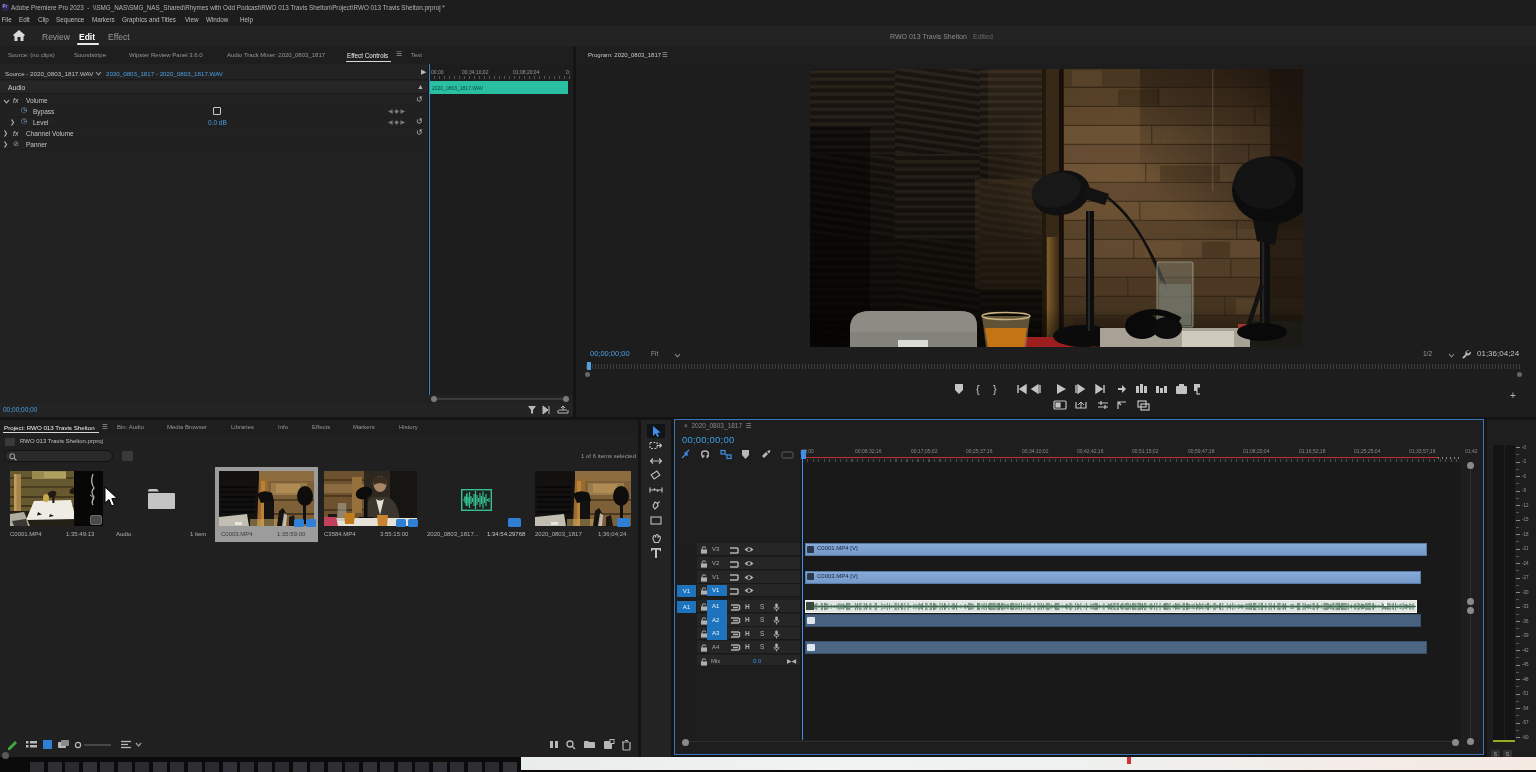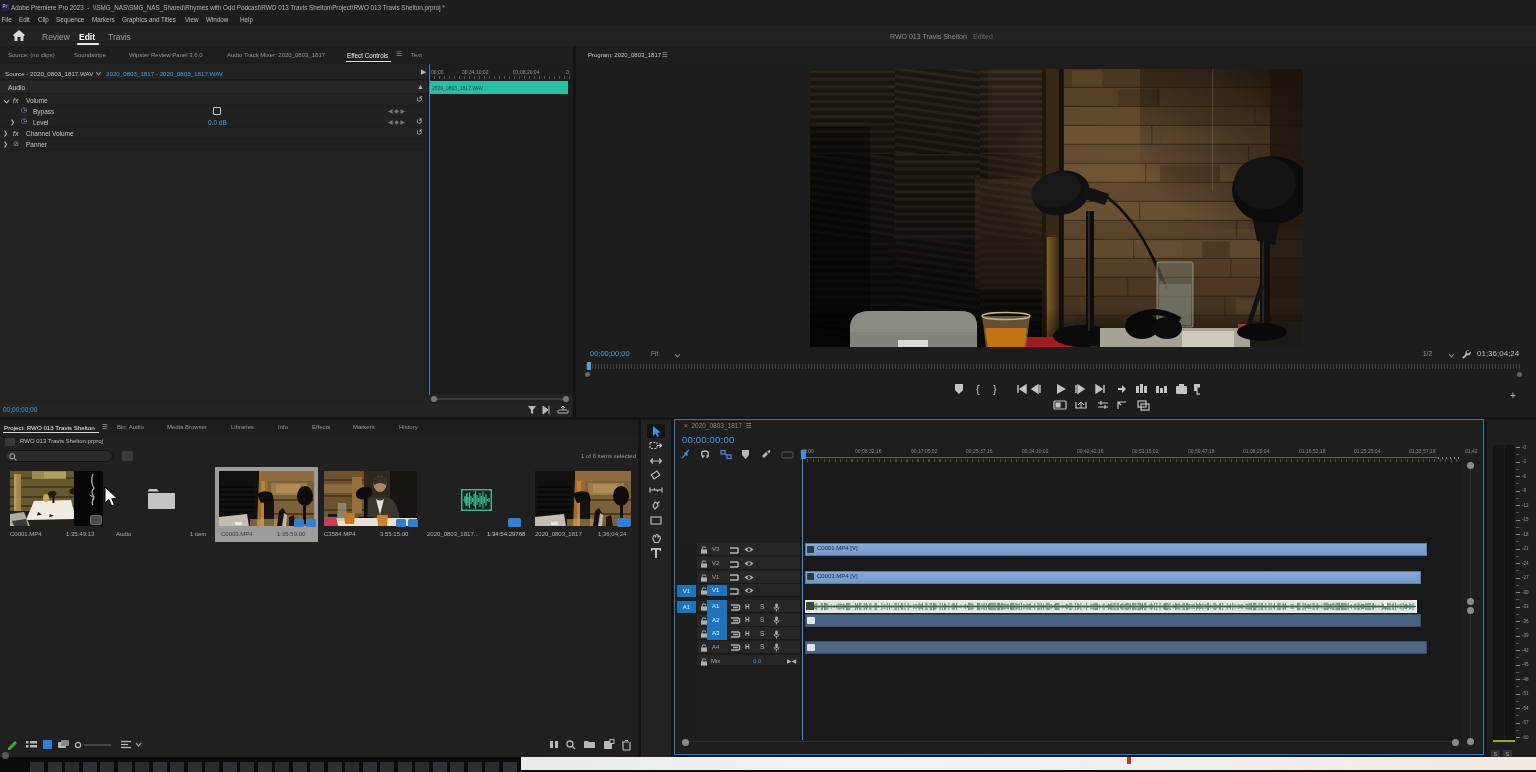--- a/index.html
+++ b/index.html
@@ -26,21 +26,21 @@
 <div class="t" style="left:206px;top:16px;font-size:6.3px;color:#bdbdbd;">Window</div>
 <div class="t" style="left:240px;top:16px;font-size:6.3px;color:#bdbdbd;">Help</div>
 
 <div class="abs" style="left:0;top:26px;width:1536px;height:20px;background:#232323;"></div>
 <svg class="abs" style="left:13px;top:30px;" width="12" height="11" viewBox="0 0 12 11">
     <path d="M6 0 L12 5 L10.5 6.5 L10.5 11 L7.5 11 L7.5 7 L4.5 7 L4.5 11 L1.5 11 L1.5 6.5 L0 5 Z" fill="#d8d8d8"></path>
   </svg>
 <div class="t" style="left:42px;top:31.5px;font-size:8.5px;color:#9a9a9a;">Review</div>
 <div class="t" style="left:79px;top:31.5px;font-size:8.5px;color:#ffffff;font-weight:bold;">Edit</div>
 <div class="abs" style="left:77px;top:43px;width:22px;height:2px;background:#e8e8e8;border-radius:1px;"></div>
-<div class="t" style="left:108px;top:31.5px;font-size:8.5px;color:#9a9a9a;">Travis</div>
+<div class="t" style="left:108px;top:31.5px;font-size:8.5px;color:#9a9a9a;">Effect</div>
 <div class="t" style="left:890px;top:33px;font-size:7px;color:#8e8e8e;">RWO 013 Travis Shelton</div>
 <div class="t" style="left:973px;top:33px;font-size:7px;color:#6a6a6a;">Edited</div>
 
 <div class="abs" style="left:0;top:46px;width:573px;height:371px;background:#212121;"></div>
 
 <div class="abs" style="left:0;top:46px;width:573px;height:18px;background:#1e1e1e;"></div>
 <div class="t" style="left:8px;top:52px;font-size:6px;color:#969696;">Source: (no clips)</div>
 <div class="t" style="left:74px;top:52px;font-size:6px;color:#969696;">Soundstripe</div>
 <div class="t" style="left:129px;top:52px;font-size:6px;color:#969696;">Wipster Review Panel 3.6.0</div>
 <div class="t" style="left:227px;top:52px;font-size:6px;color:#969696;">Audio Track Mixer: 2020_0803_1817</div>

